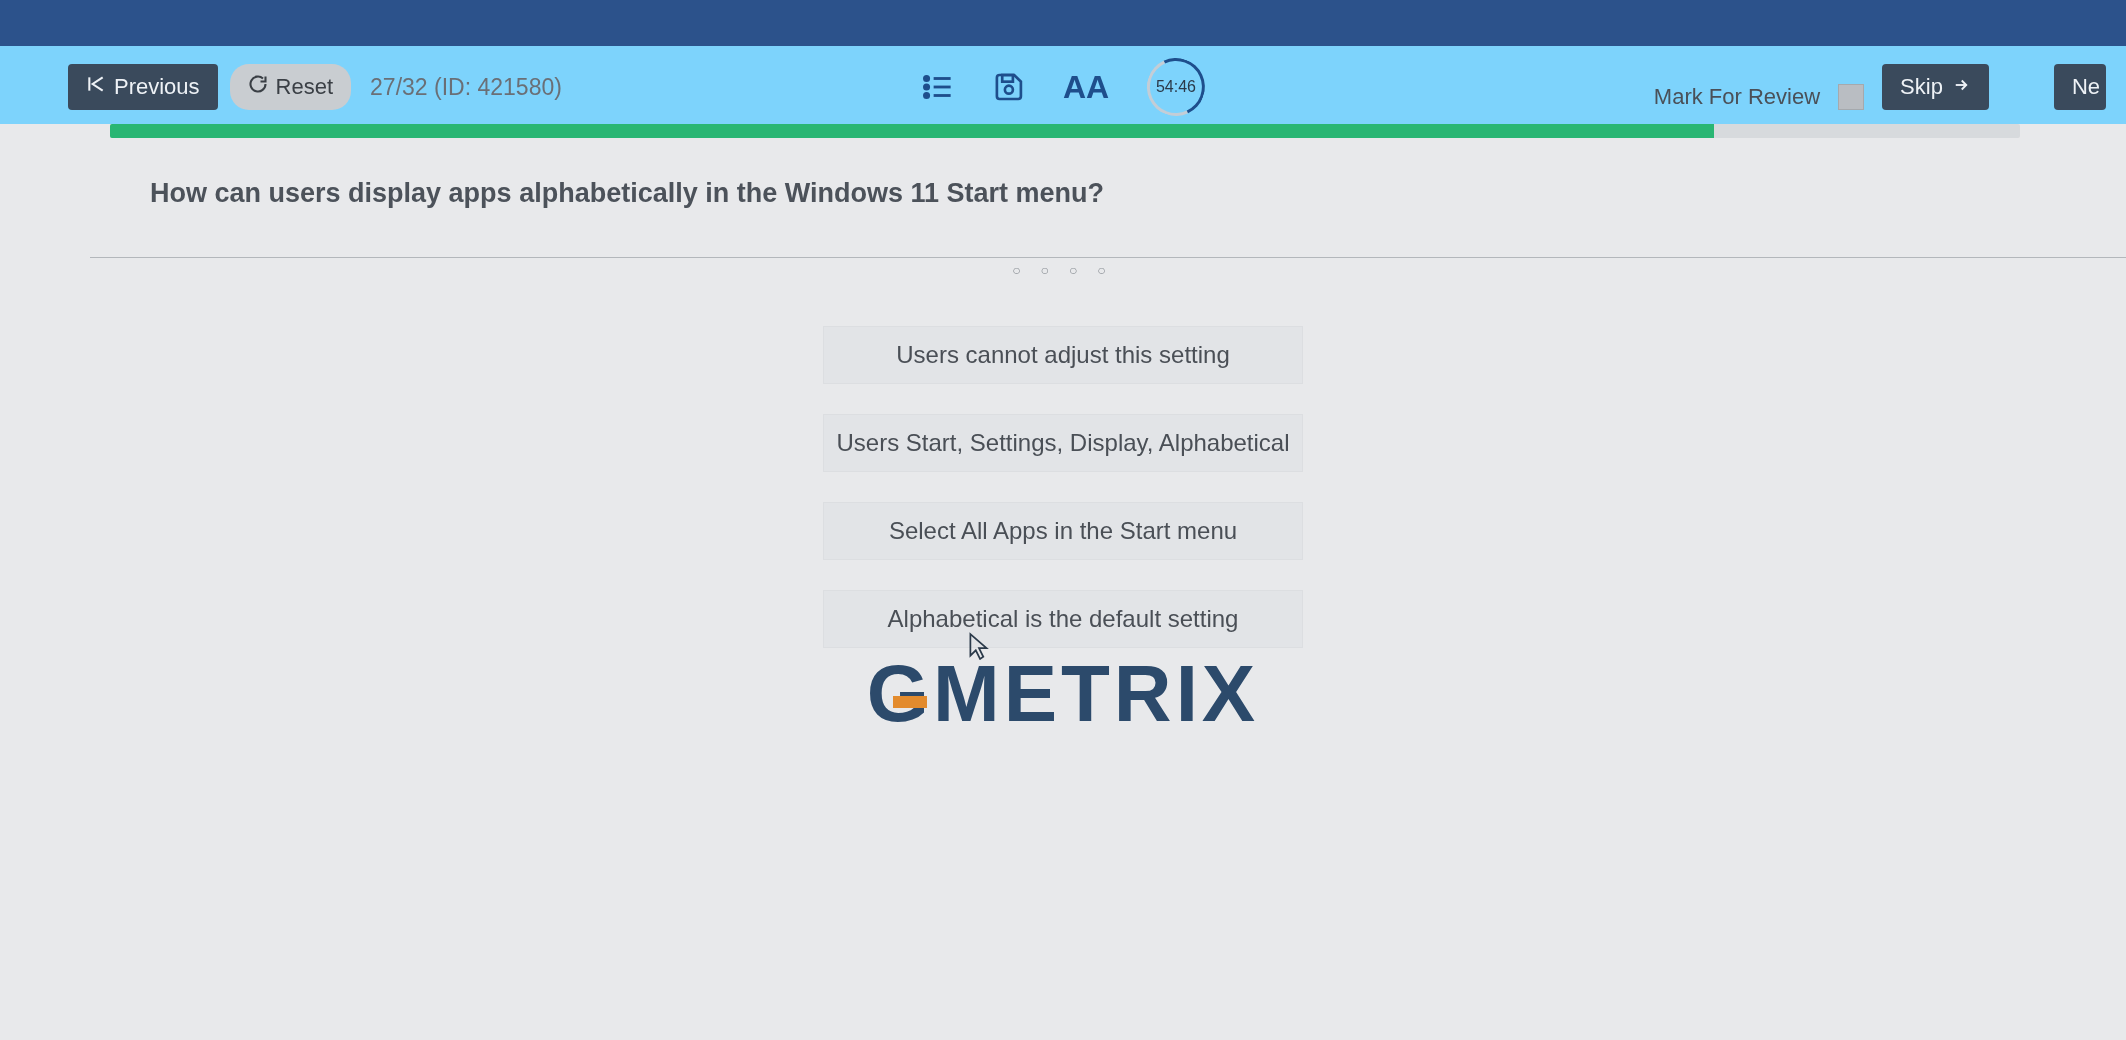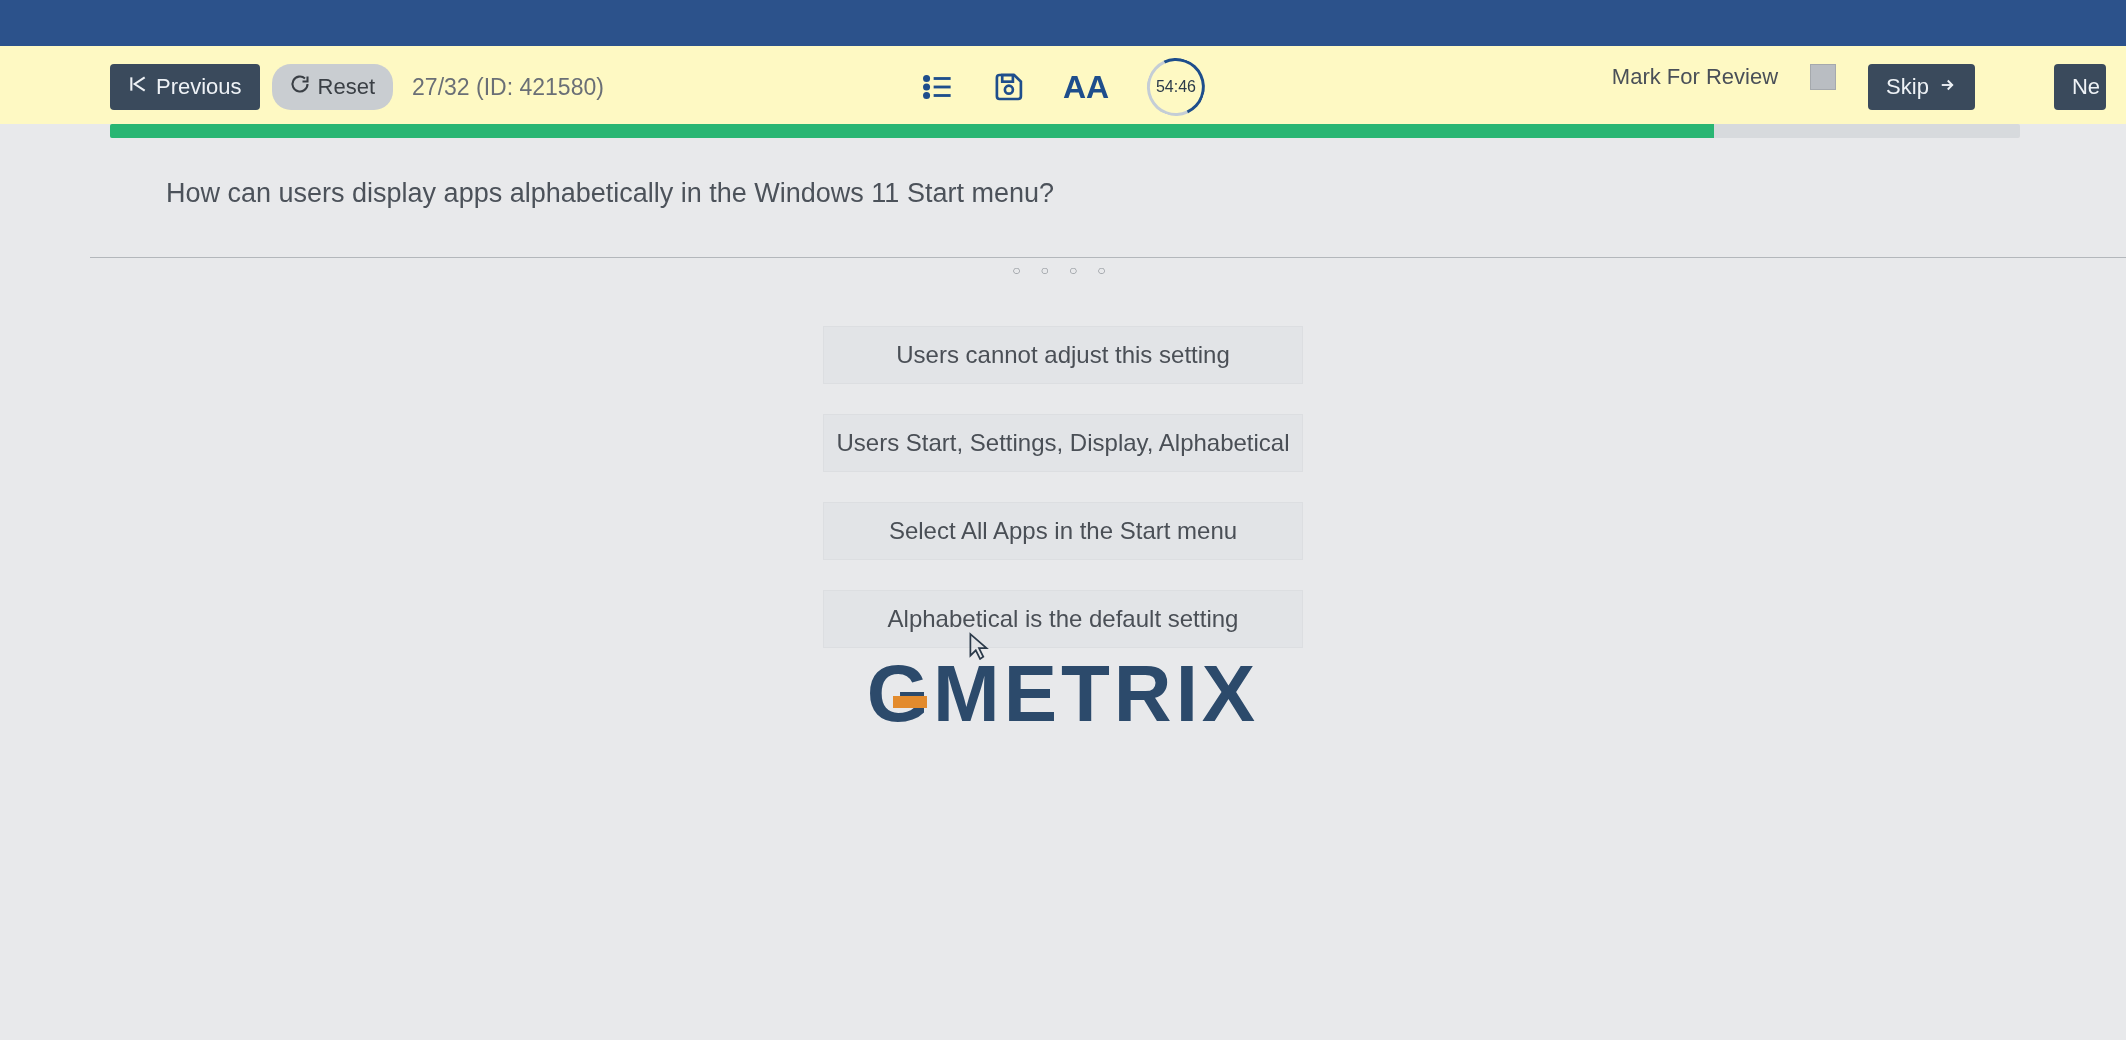--- a/index.html
+++ b/index.html
@@ -10,23 +10,23 @@
     height: 1040px;
     overflow: hidden;
   }
   .top-blue {
     height: 46px;
     background: #2c528b;
   }
   .toolbar {
     display: flex;
     align-items: center;
-    padding: 18px 20px 14px 110px;
+    padding: 18px 20px 14px 68px;
     gap: 12px;
-    background: #fef9c3;
+    background: #7dd3fc;
   }
   .btn {
     display: inline-flex;
     align-items: center;
     gap: 8px;
     padding: 10px 18px;
     border-radius: 4px;
     font-size: 22px;
     cursor: pointer;
     border: none;
@@ -70,22 +70,22 @@
     align-items: center;
     justify-content: center;
     font-size: 16px;
     color: #2b3a4a;
     transform: rotate(20deg);
   }
   .timer-ring span { transform: rotate(-20deg); }
   .toolbar-right {
     margin-left: auto;
     display: flex;
-    align-items: flex-start;
-    gap: 32px;
+    align-items: flex-end;
+    gap: 18px;
   }
   .review-label {
     font-size: 22px;
     color: #4a5058;
   }
   .review-check {
     width: 26px;
     height: 26px;
     background: #b9bdc2;
     border: 1px solid #a5a9ad;
@@ -100,22 +100,21 @@
   .progress-fill {
     height: 100%;
     background: #29b673;
   }
   .question-area {
     padding: 40px 0 20px 150px;
   }
   .question-text {
     font-size: 27px;
     color: #4c525a;
-    font-weight: 400;
-    margin-left: 16px;
+    font-weight: 700;
   }
   .divider {
     border: none;
     border-top: 1px solid #b3b7bb;
     margin-top: 28px;
     margin-left: 90px;
     margin-right: 0;
   }
   .drag-handle {
     text-align: center;

